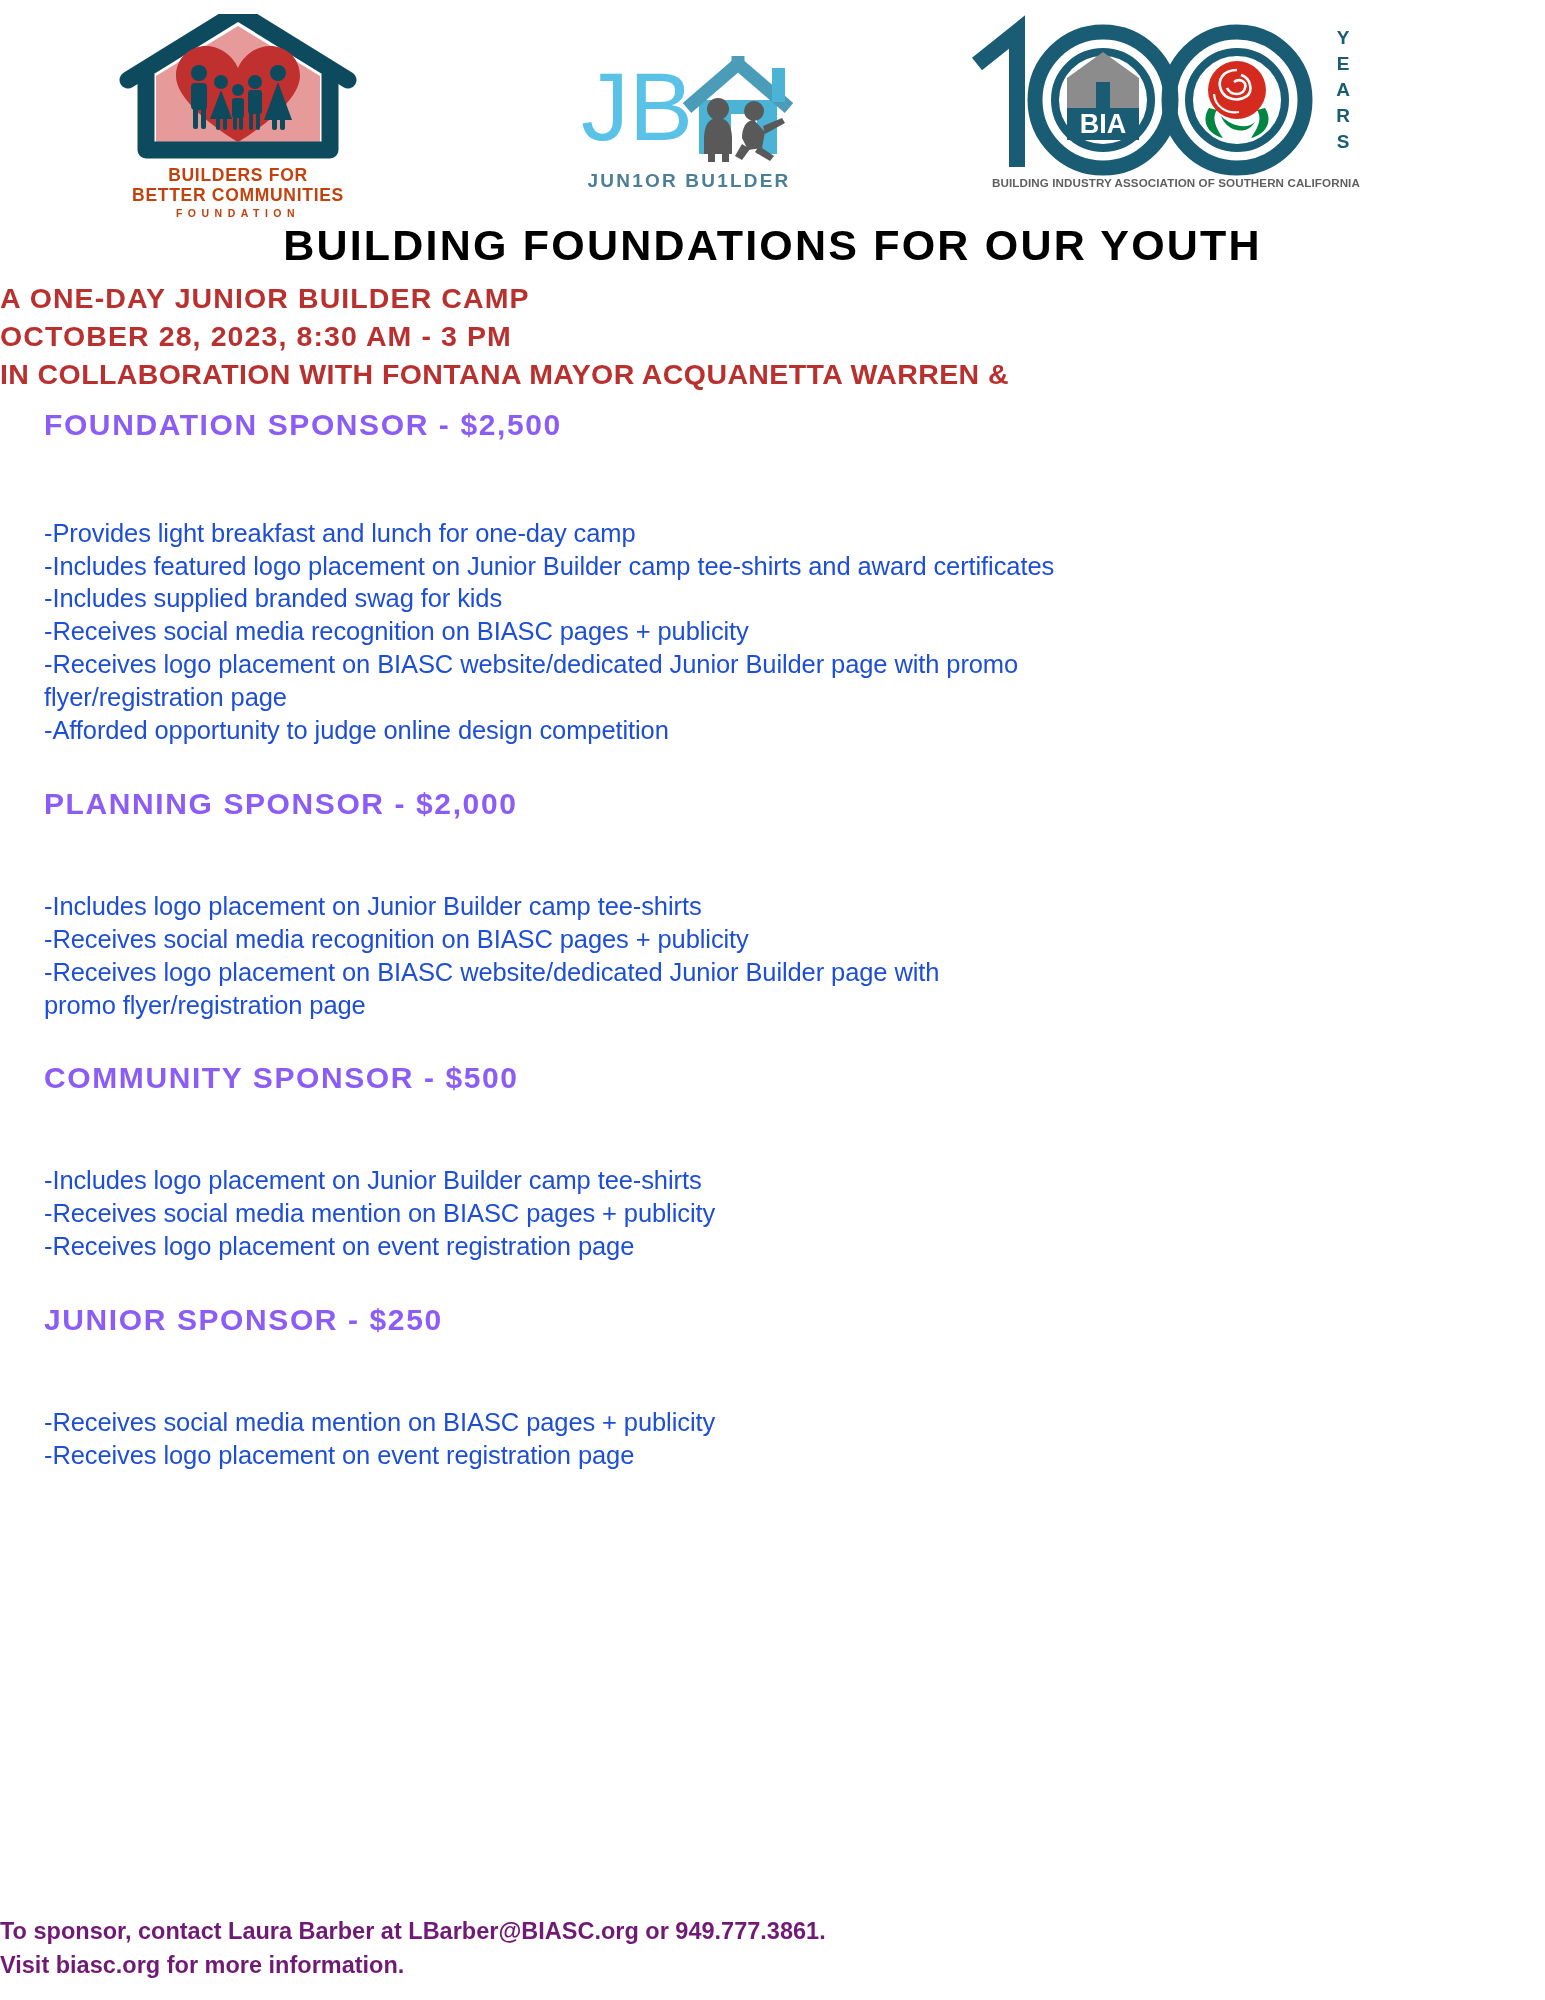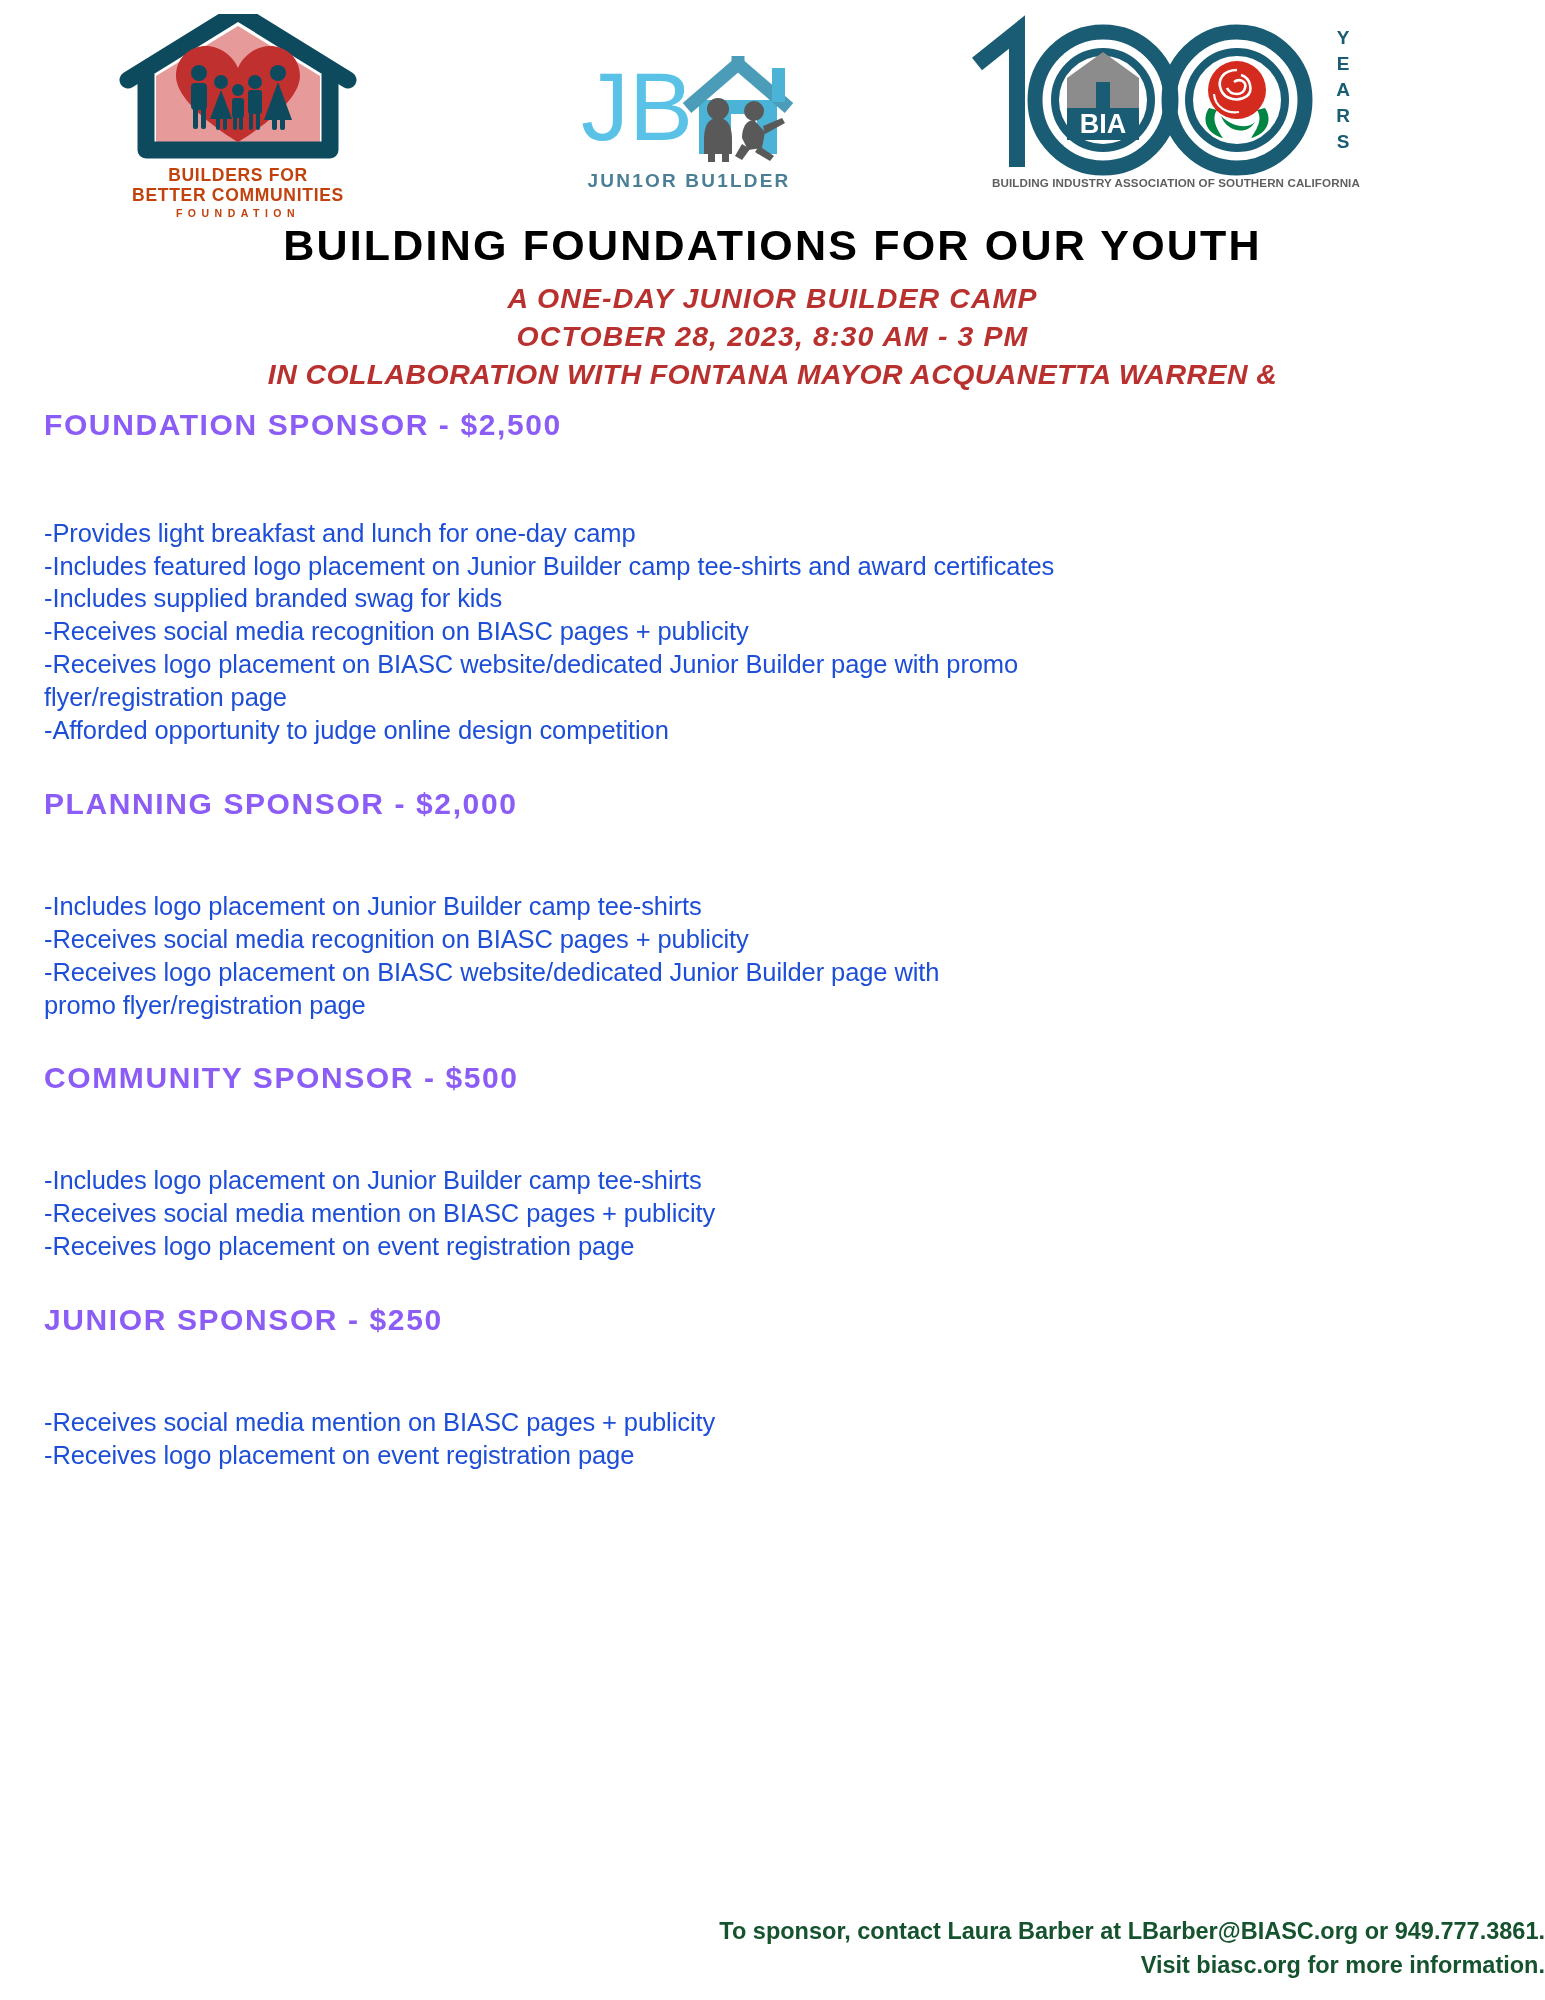--- a/index.html
+++ b/index.html
@@ -86,28 +86,26 @@
     text-align: center;
     font-size: 43px;
     font-weight: bold;
     letter-spacing: 2.2px;
     color: #000000;
     margin-top: 6px;
     font-stretch: condensed;
   }
 
   .sub-block {
-    text-align: center;
     color: #b9312f;
     font-weight: bold;
     font-size: 28.5px;
     letter-spacing: 1.1px;
     line-height: 1.33;
     margin-top: 10px;
-    font-style: italic;
   }
   .sub-block div { white-space: nowrap; }
   .sub-wide { letter-spacing: 0.4px; font-size: 28.5px; }
 
   
   .content {
     padding: 0 44px;
     margin-top: 14px;
   }
 
@@ -134,25 +132,25 @@
   }
 
   .gap-after-list { height: 40px; }
 
   
   .footer {
     position: absolute;
     left: 0;
     right: 0;
     bottom: 18px;
-    text-align: right;
+    text-align: left;
     font-size: 23.5px;
     font-weight: bold;
     line-height: 1.45;
-    color: #14532d;
+    color: #701a75;
   }
 </style>
 </head>
 <body>
 
 <div class="logo-bar">
 
   <div class="bfbc-logo">
     <svg class="bfbc-mark" viewBox="0 0 300 150">
 

